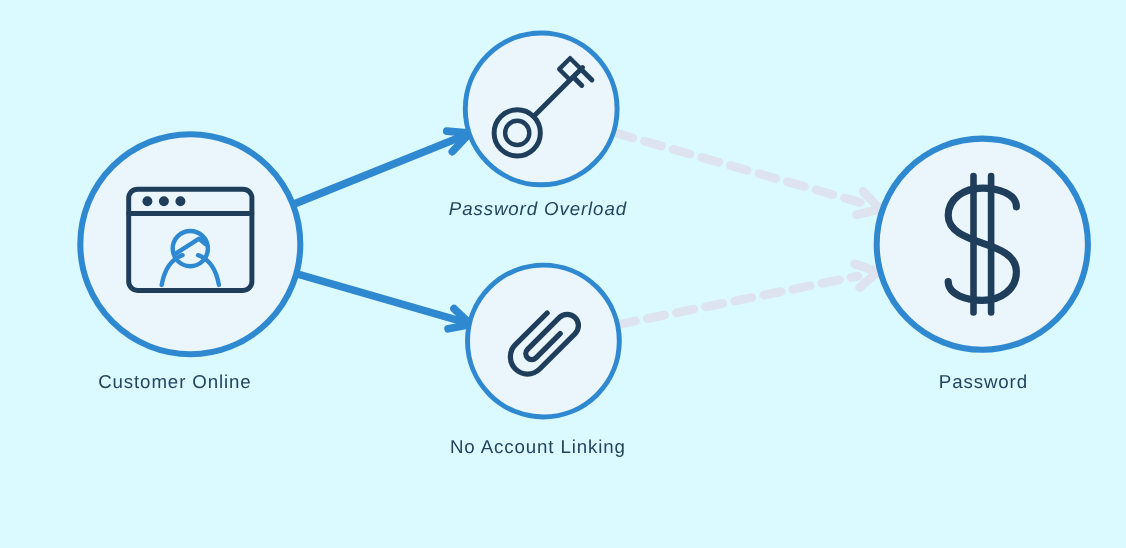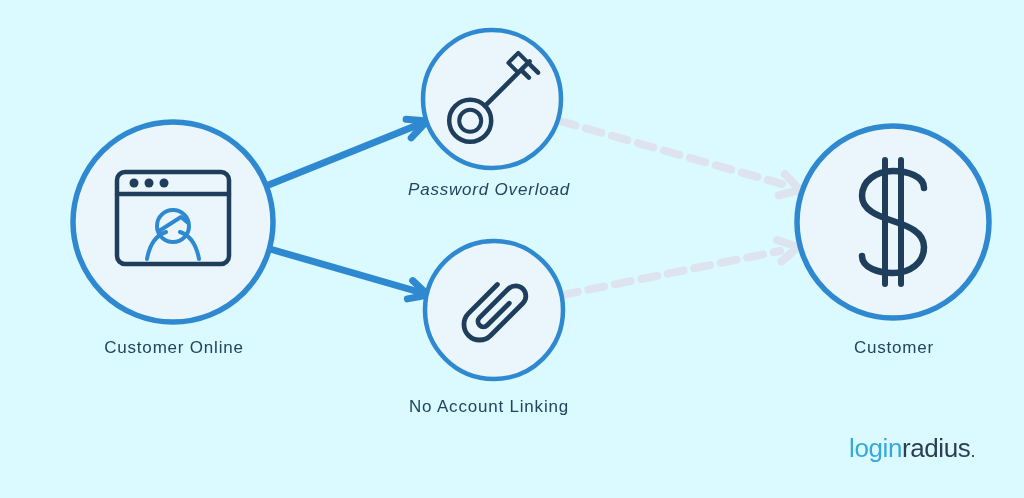--- a/index.html
+++ b/index.html
@@ -152,21 +152,18 @@
     <g>
       <circle class="node-circle big" cx="893" cy="222" r="96"></circle>
       <g transform="translate(893,222)">
         <line class="navy-stroke" x1="-8" y1="-62" x2="-8" y2="62" stroke-width="6"></line>
         <line class="navy-stroke" x1="8" y1="-62" x2="8" y2="62" stroke-width="6"></line>
         <path class="navy-stroke" stroke-width="6.5" d="M 31 -34 C 31 -46 14 -51 0 -51 C -17 -51 -31 -41 -31 -26 C -31 -12 -15 -6 0 -1 C 15 4 31 10 31 25 C 31 41 17 51 0 51 C -14 51 -31 46 -31 34"></path>
       </g>
     </g>
   </svg>
 
-  <div class="node-label" style="left:174px; top:338px;">Customer Online</div>
+  <div class="node-label" style="left:159px; top:338px;">Customer Online</div>
   <div class="node-label" style="left:489px; top:180px;font-style:italic;">Password Overload</div>
   <div class="node-label" style="left:489px; top:397px;">No Account Linking</div>
-  <div class="node-label" style="left:894px; top:338px;">Customer</div>
+  <div class="node-label" style="left:894px; top:338px;">Password</div>
 
-  <div class="logo">
-    <span class="logo-login">login</span><span class="logo-radius">radius</span><span class="logo-dot">.</span>
-  </div>
 </div>
 
 </body></html>

